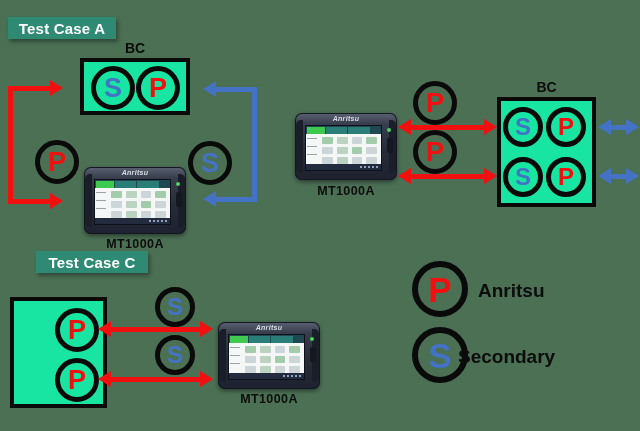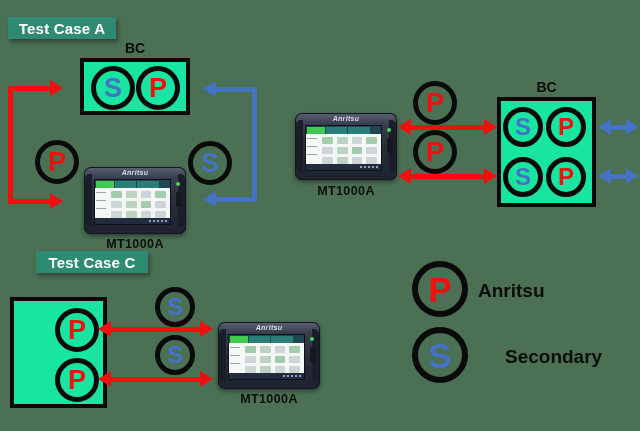--- a/index.html
+++ b/index.html
@@ -269,15 +269,15 @@
   <div class="device-label" style="left:218px;top:392px;">MT1000A</div>
 
   <div class="badge lg c-red" style="left:412px;top:261px;">
     <span>P</span>
   </div>
   <div class="legend-label" style="left:478px;top:280px;">Anritsu</div>
 
   <div class="badge lg c-blue" style="left:412px;top:327px;">
     <span>S</span>
   </div>
-  <div class="legend-label" style="left:505px;top:346px;">Secondary</div>
+  <div class="legend-label" style="left:458px;top:346px;">Secondary</div>
 
 </div>
 
 </body></html>

